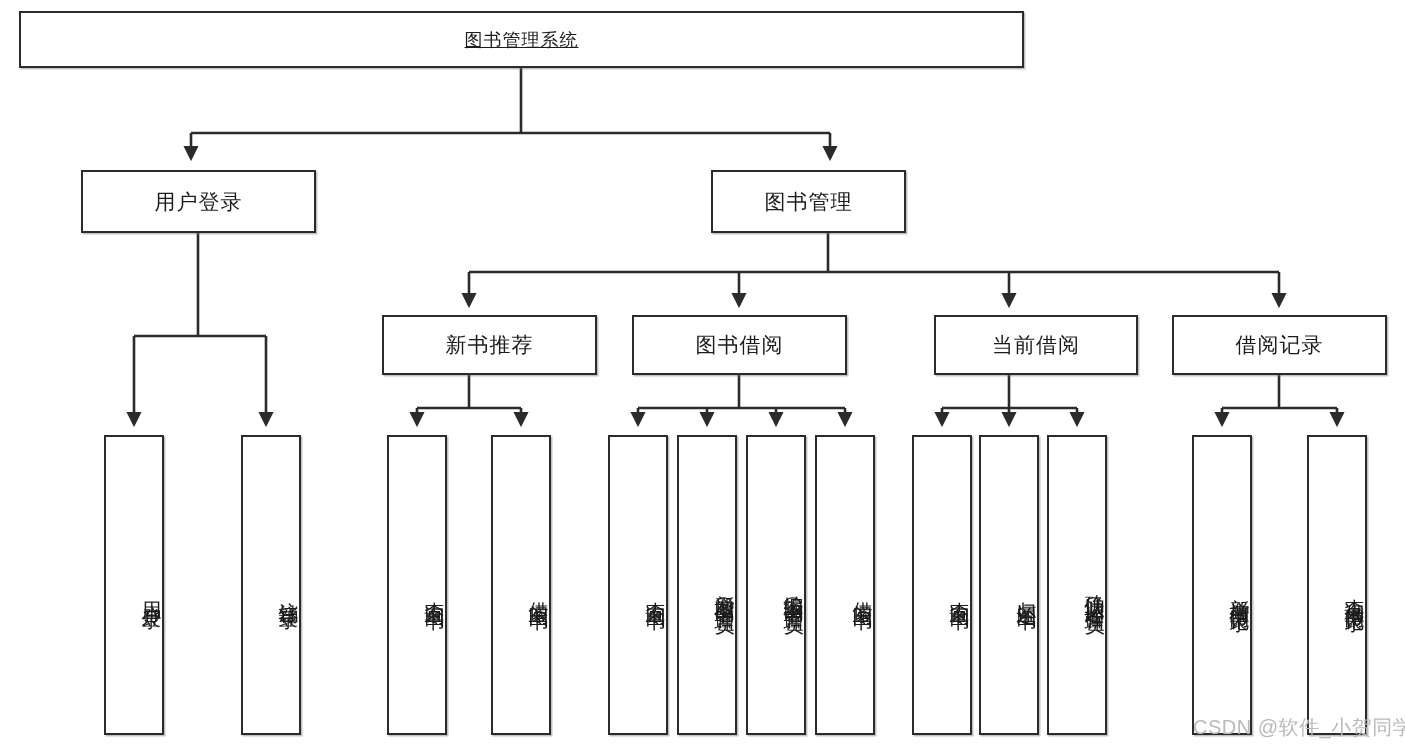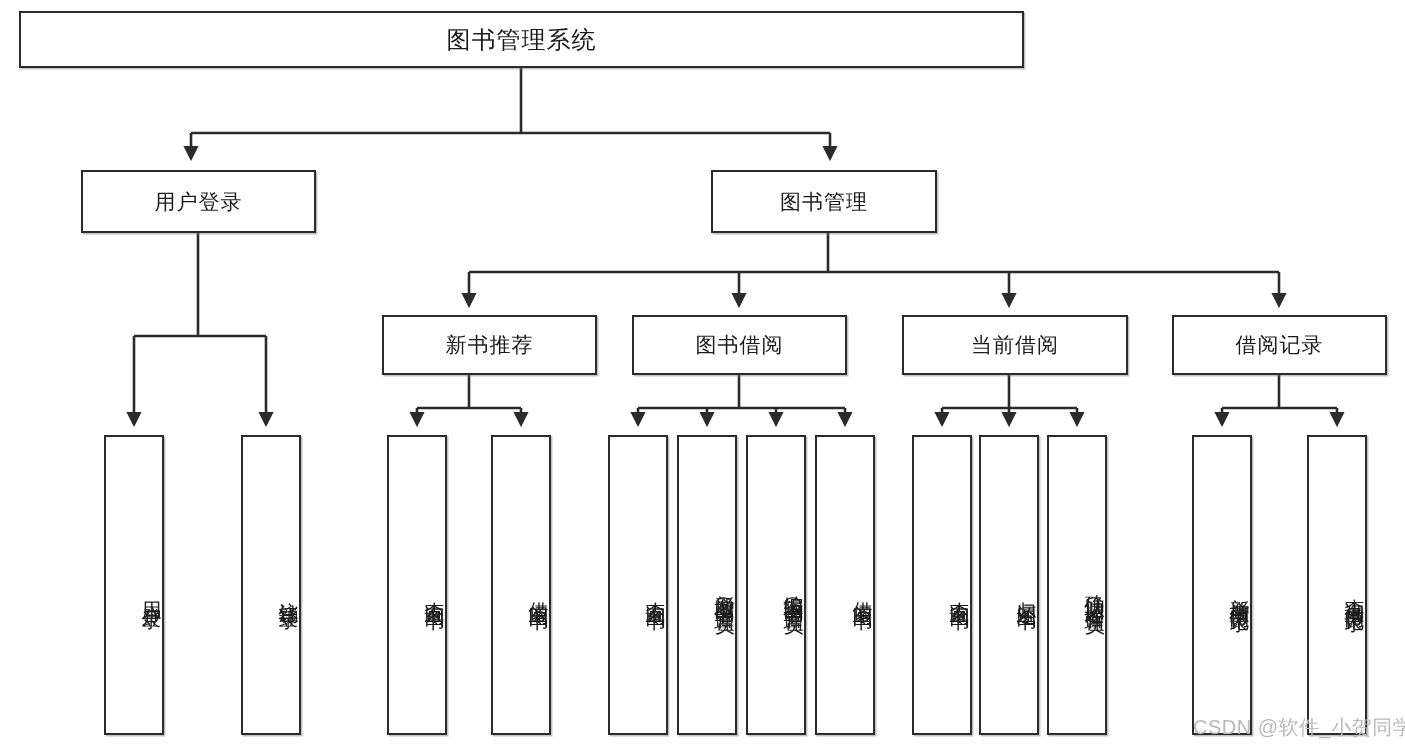--- a/index.html
+++ b/index.html
@@ -28,21 +28,21 @@
   .node.vert{
     writing-mode:vertical-rl;
     text-orientation:upright;
     font-size:20px;
     letter-spacing:3px;
     line-height:1.05;
     padding-top:14px;
     align-items:flex-start;
     justify-content:center;
   }
-  .node.root{font-size:24px;}
+  .node.root{font-size:18px;text-decoration:underline;}
 
   .watermark{
     position:absolute;
     left:1193px;top:714px;
     font-size:20px;
     color:#b9b9b9;
     letter-spacing:.5px;
     white-space:nowrap;
     pointer-events:none;
   }
@@ -99,25 +99,25 @@
       <path d="M 1279 375 L 1279 408"></path>
       <path d="M 1222 408 L 1337 408"></path>
       <path d="M 1222 408 L 1222 424" marker-end="url(#arrow)"></path>
       <path d="M 1337 408 L 1337 424" marker-end="url(#arrow)"></path>
     </g>
   </svg>
 
   <div class="node horiz root" style="left:19px;top:11px;width:1005px;height:57px;">图书管理系统</div>
 
   <div class="node horiz" style="left:81px;top:170px;width:235px;height:63px;">用户登录</div>
-  <div class="node horiz" style="left:711px;top:170px;width:226px;height:63px;">图书管理</div>
+  <div class="node horiz" style="left:711px;top:170px;width:195px;height:63px;">图书管理</div>
 
   <div class="node horiz" style="left:382px;top:315px;width:215px;height:60px;">新书推荐</div>
   <div class="node horiz" style="left:632px;top:315px;width:215px;height:60px;">图书借阅</div>
-  <div class="node horiz" style="left:902px;top:315px;width:226px;height:60px;">当前借阅</div>
+  <div class="node horiz" style="left:934px;top:315px;width:204px;height:60px;">当前借阅</div>
   <div class="node horiz" style="left:1172px;top:315px;width:215px;height:60px;text-align:right;">借阅记录</div>
 
   <div class="node vert" style="left:104px;top:435px;width:60px;height:300px;">用户登录</div>
   <div class="node vert" style="left:241px;top:435px;width:60px;height:300px;">注销登录</div>
 
   <div class="node vert" style="left:387px;top:435px;width:60px;height:300px;">查询图书</div>
   <div class="node vert" style="left:491px;top:435px;width:60px;height:300px;">借阅图书</div>
 
   <div class="node vert" style="left:608px;top:435px;width:60px;height:300px;">查询图书</div>
   <div class="node vert" style="left:677px;top:435px;width:60px;height:300px;">新增图书（管理员）</div>

